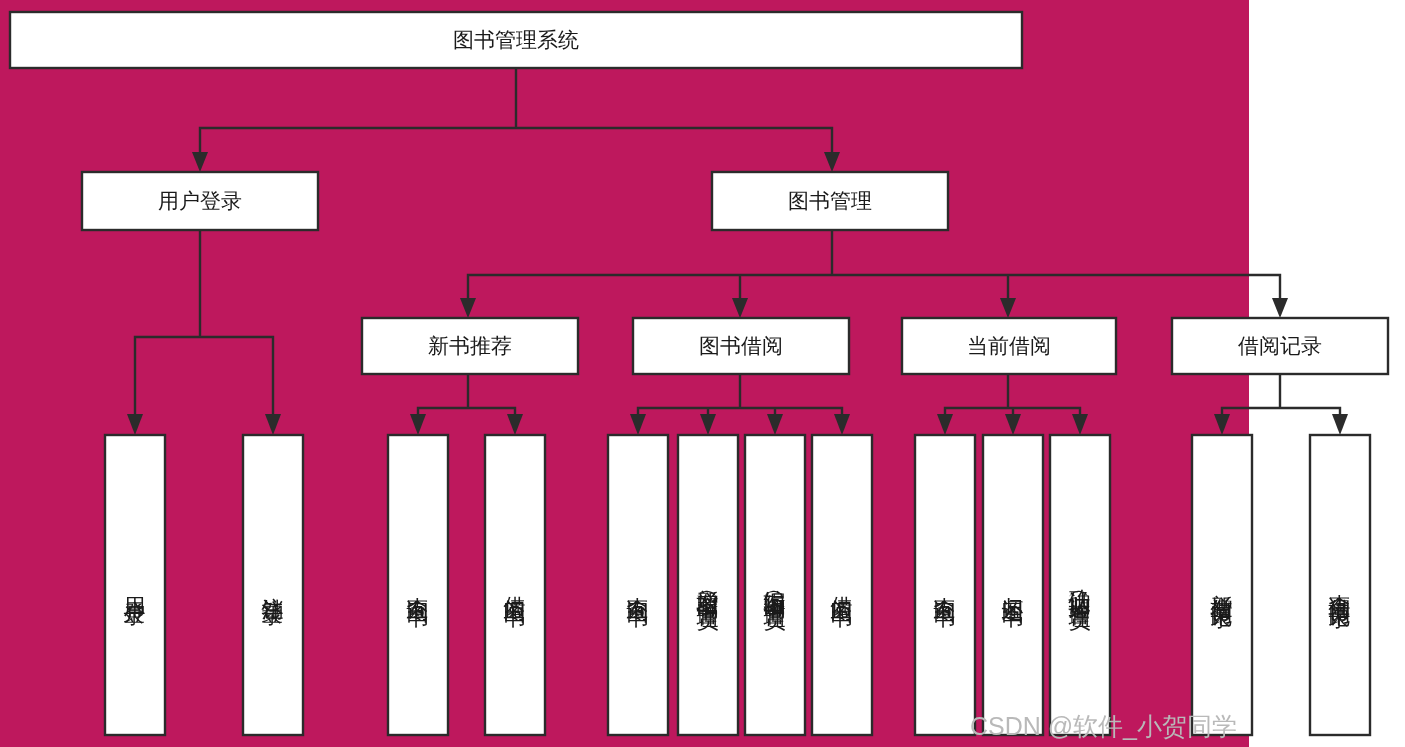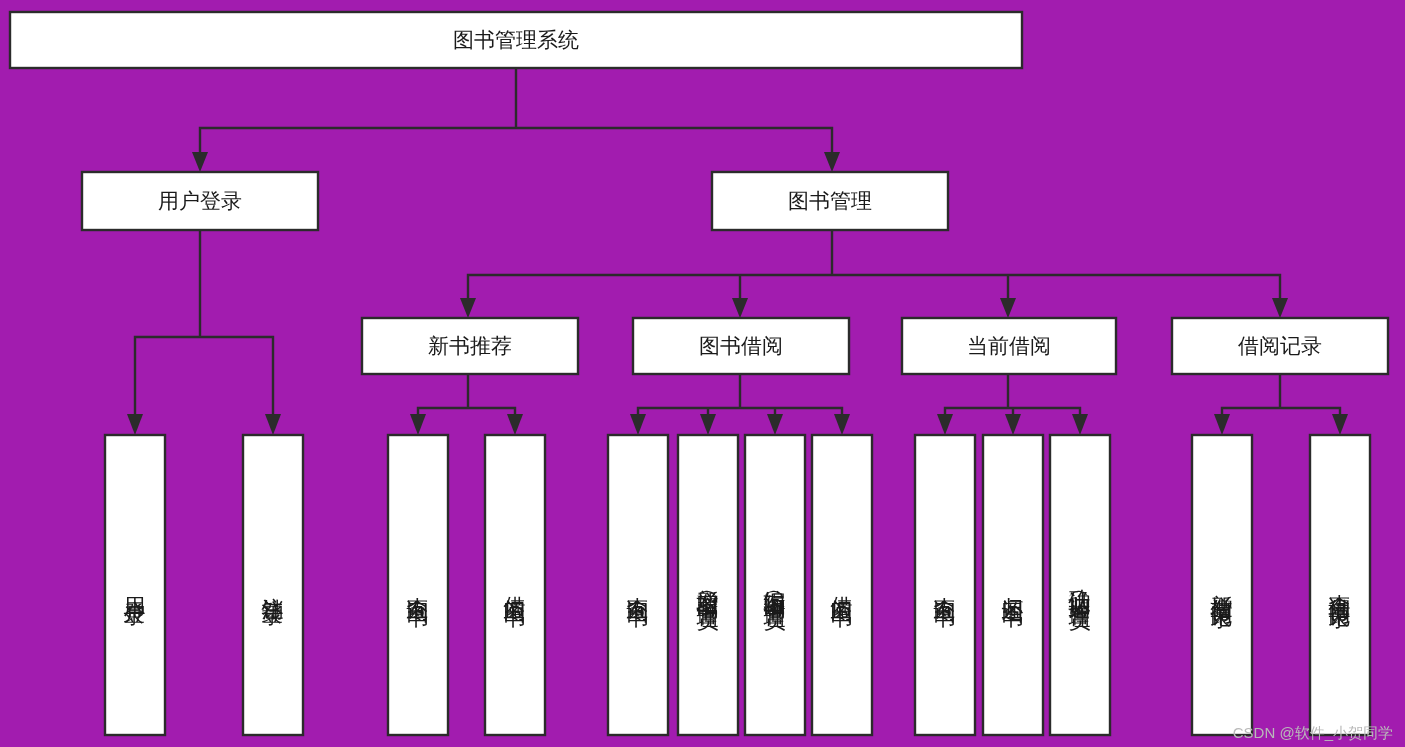--- a/index.html
+++ b/index.html
@@ -8,23 +8,23 @@
     background: #ffffff;
   }
   body {
     width: 1405px;
     height: 747px;
     font-family: "Liberation Sans", sans-serif;
     overflow: hidden;
   }
   #diagram-root {
     position: relative;
-    width: 1405px;
+    width: 1249px;
     height: 747px;
-    background: #a21caf;
+    background: #be185d;
   }
   svg.diagram-canvas {
     position: absolute;
     left: 0;
     top: 0;
     width: 1405px;
     height: 747px;
     display: block;
   }
   .node-box {
@@ -56,21 +56,21 @@
     writing-mode: vertical-rl;
     text-orientation: upright;
     letter-spacing: 3px;
     dominant-baseline: central;
   }
   .watermark-text {
     position: absolute;
     right: 12px;
     bottom: 4px;
     font-family: "Liberation Sans", sans-serif;
-    font-size: 15px;
+    font-size: 25px;
     color: #b9b9b9;
     white-space: nowrap;
     user-select: none;
   }
 </style>
 </head>
 <body>
 
 <div id="diagram-root">
 

